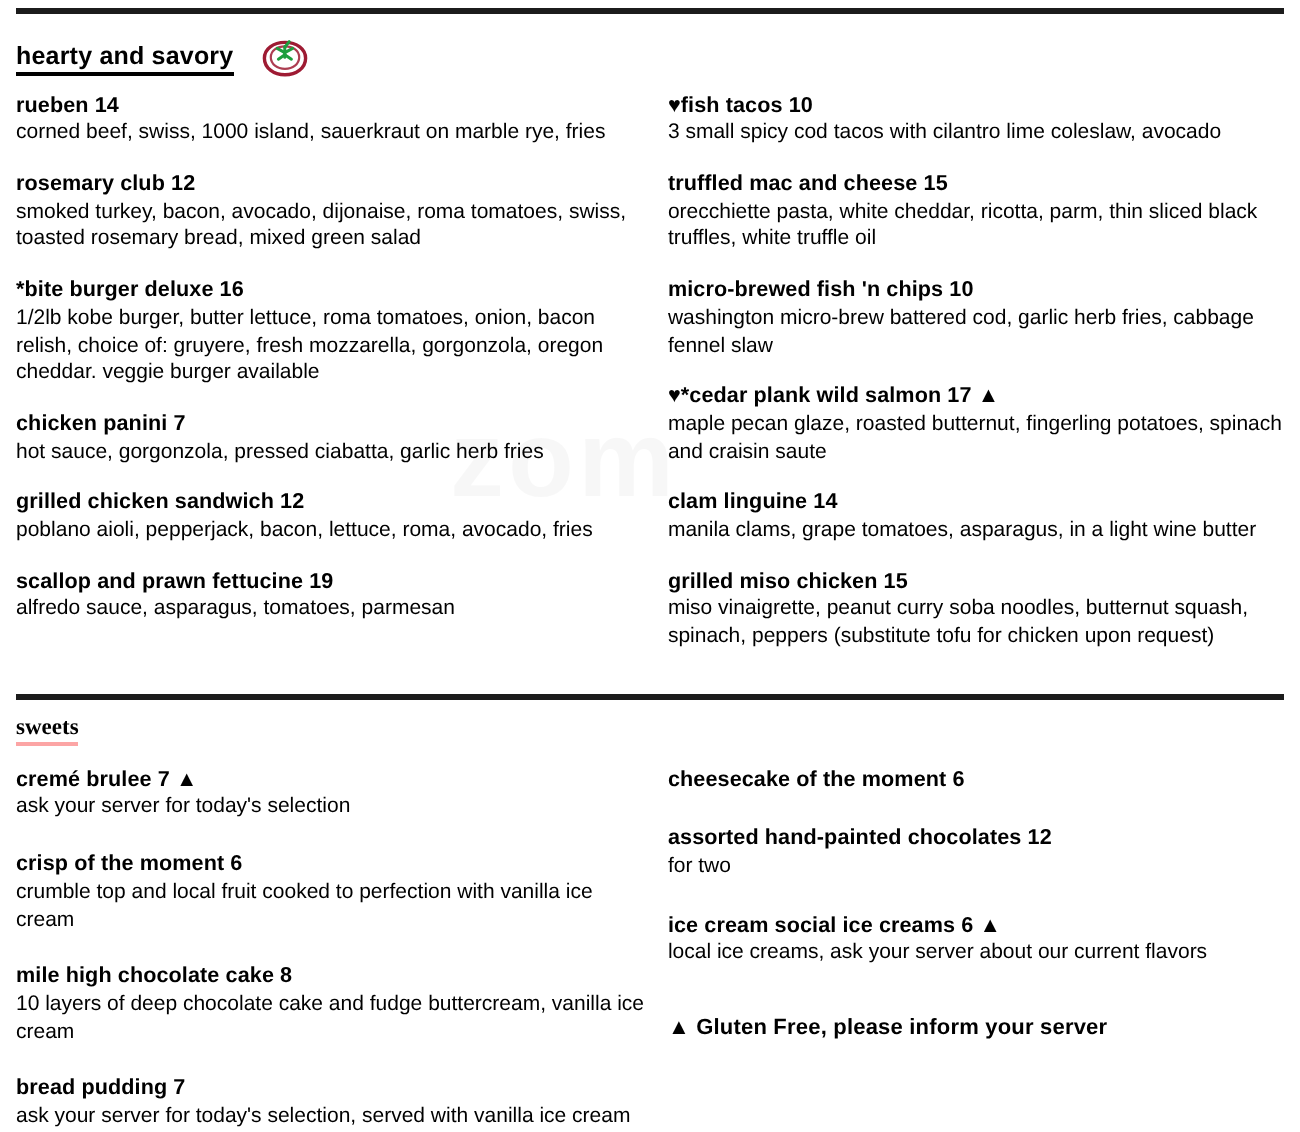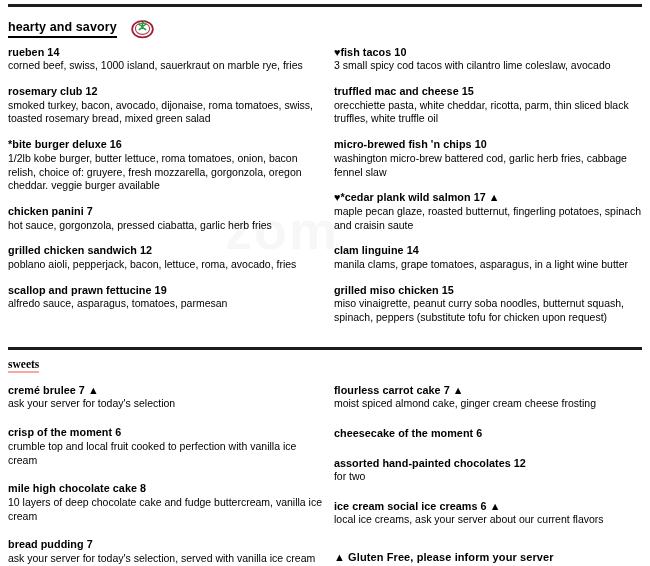--- a/index.html
+++ b/index.html
@@ -230,24 +230,20 @@
 
         <div class="item">
           <div class="item-name">bread pudding  7</div>
           <div class="item-desc">ask your server for today's selection, served with vanilla ice cream</div>
         </div>
 
       </div>
 
       <div class="sweets-col-right">
 
-        <div class="item">
-          <div class="item-name">flourless carrot cake  7 ▲</div>
-          <div class="item-desc">moist spiced almond cake, ginger cream cheese frosting</div>
-        </div>
 
         <div class="item">
           <div class="item-name">cheesecake of the moment  6</div>
           <div class="item-desc"></div>
         </div>
 
         <div class="item">
           <div class="item-name">assorted hand-painted chocolates  12</div>
           <div class="item-desc">for two</div>
         </div>

